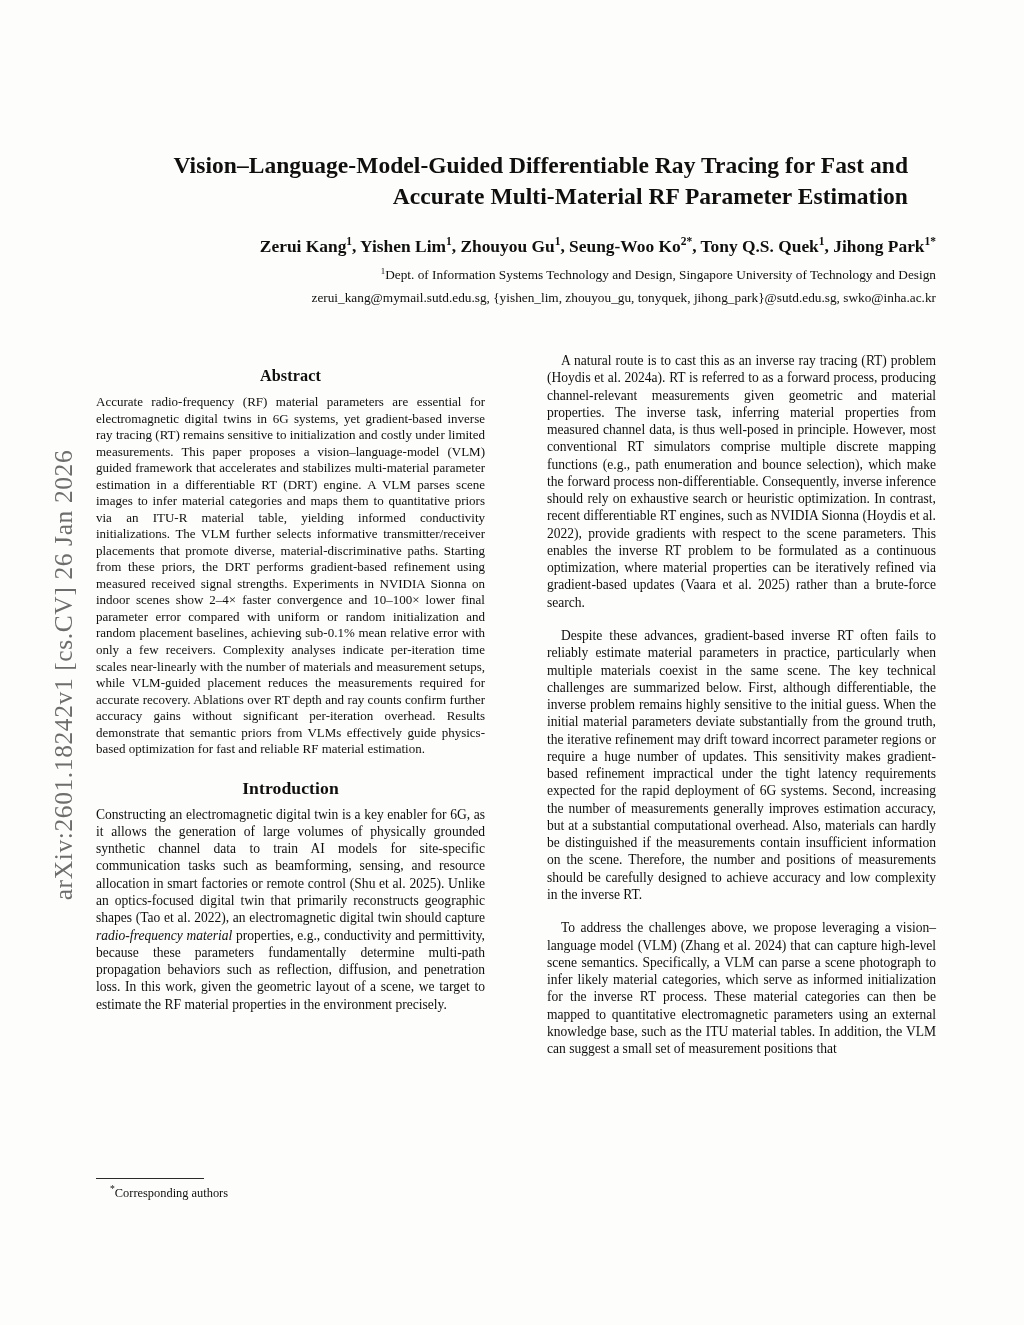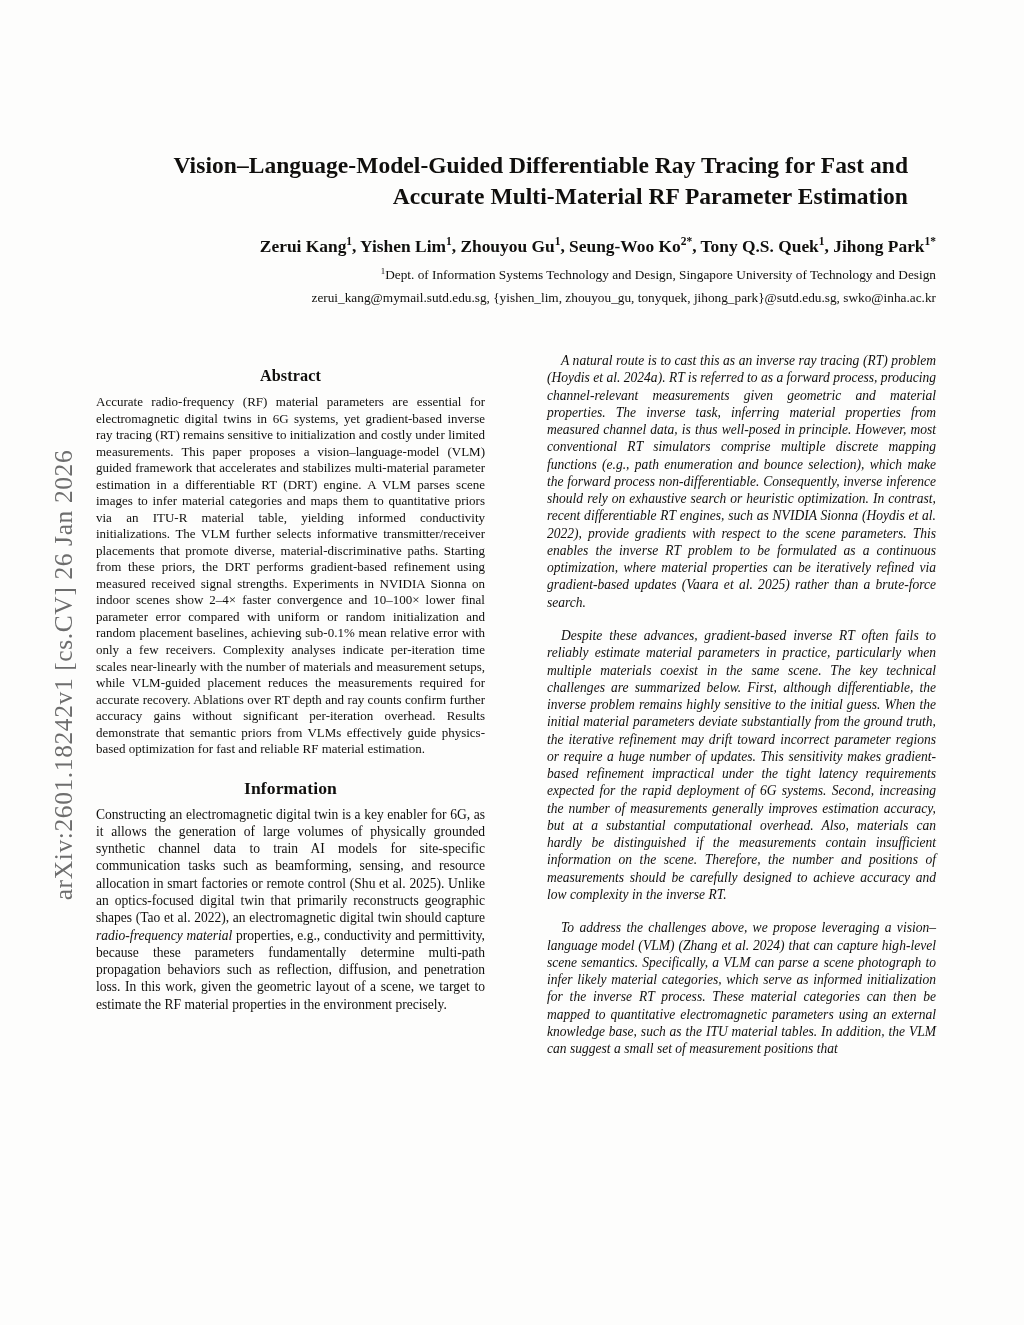--- a/index.html
+++ b/index.html
@@ -108,21 +108,21 @@
   }
 
   p.body {
     font-size: 13.55px;
     line-height: 1.275;
     text-align: justify;
     text-justify: inter-word;
     margin: 0;
     hyphens: manual;
   }
-  p.body.indent { text-indent: 14px; font-style: italic; }
+  p.body.indent { text-indent: 14px; }
   p.body + p.body { margin-top: 16px; }
 
   .abstract-body {
     font-size: 13.0px;
     line-height: 1.272;
     text-align: justify;
     margin: 0;
   }
 
   
@@ -161,26 +161,30 @@
     <div class="affil"><sup>1</sup>Dept. of Information Systems Technology and Design, Singapore University of Technology and Design</div>
     <div class="emails">zerui_kang@mymail.sutd.edu.sg, {yishen_lim, zhouyou_gu, tonyquek, jihong_park}@sutd.edu.sg, swko@inha.ac.kr</div>
   </div>
 
   <div class="columns">
 
     <div class="col col-left">
       <div class="section-head">Abstract</div>
       <p class="abstract-body">Accurate radio-frequency (RF) material parameters are essential for electromagnetic digital twins in 6G systems, yet gradient-based inverse ray tracing (RT) remains sensitive to initialization and costly under limited measurements. This paper proposes a vision–language-model (VLM) guided framework that accelerates and stabilizes multi-material parameter estimation in a differentiable RT (DRT) engine. A VLM parses scene images to infer material categories and maps them to quantitative priors via an ITU-R material table, yielding informed conductivity initializations. The VLM further selects informative transmitter/receiver placements that promote diverse, material-discriminative paths. Starting from these priors, the DRT performs gradient-based refinement using measured received signal strengths. Experiments in NVIDIA Sionna on indoor scenes show 2–4× faster convergence and 10–100× lower final parameter error compared with uniform or random initialization and random placement baselines, achieving sub-0.1% mean relative error with only a few receivers. Complexity analyses indicate per-iteration time scales near-linearly with the number of materials and measurement setups, while VLM-guided placement reduces the measurements required for accurate recovery. Ablations over RT depth and ray counts confirm further accuracy gains without significant per-iteration overhead. Results demonstrate that semantic priors from VLMs effectively guide physics-based optimization for fast and reliable RF material estimation.</p>
 
-      <div class="section-head intro">Information</div>
+      <div class="section-head intro">Introduction</div>
       <p class="body"><span>Constructing an electromagnetic digital twin is a key enabler for 6G, as it allows the generation of large volumes of physically grounded synthetic channel data to train AI models for site-specific communication tasks such as beamforming, sensing, and resource allocation in smart factories or remote control  (Shu et al. 2025). Unlike an optics-focused digital twin that primarily reconstructs geographic shapes  (Tao et al. 2022), an electromagnetic digital twin should capture </span><i>radio-frequency material</i><span> properties, e.g., conductivity and permittivity, because these parameters fundamentally determine multi-path propagation behaviors such as reflection, diffusion, and penetration loss. In this work, given the geometric layout of a scene, we target to estimate the RF material properties in the environment precisely.</span></p>
     </div>
 
     <div class="col col-right">
       <p class="body indent">A natural route is to cast this as an inverse ray tracing (RT) problem (Hoydis et al. 2024a). RT is referred to as a forward process, producing channel-relevant measurements given geometric and material properties. The inverse task, inferring material properties from measured channel data, is thus well-posed in principle. However, most conventional RT simulators comprise multiple discrete mapping functions (e.g., path enumeration and bounce selection), which make the forward process non-differentiable. Consequently, inverse inference should rely on exhaustive search or heuristic optimization. In contrast, recent differentiable RT engines, such as NVIDIA Sionna (Hoydis et al. 2022), provide gradients with respect to the scene parameters. This enables the inverse RT problem to be formulated as a continuous optimization, where material properties can be iteratively refined via gradient-based updates (Vaara et al. 2025) rather than a brute-force search.</p>
       <p class="body indent">Despite these advances, gradient-based inverse RT often fails to reliably estimate material parameters in practice, particularly when multiple materials coexist in the same scene. The key technical challenges are summarized below. First, although differentiable, the inverse problem remains highly sensitive to the initial guess. When the initial material parameters deviate substantially from the ground truth, the iterative refinement may drift toward incorrect parameter regions or require a huge number of updates. This sensitivity makes gradient-based refinement impractical under the tight latency requirements expected for the rapid deployment of 6G systems. Second, increasing the number of measurements generally improves estimation accuracy, but at a substantial computational overhead. Also, materials can hardly be distinguished if the measurements contain insufficient information on the scene. Therefore, the number and positions of measurements should be carefully designed to achieve accuracy and low complexity in the inverse RT.</p>
       <p class="body indent">To address the challenges above, we propose leveraging a vision–language model (VLM) (Zhang et al. 2024) that can capture high-level scene semantics. Specifically, a VLM can parse a scene photograph to infer likely material categories, which serve as informed initialization for the inverse RT process. These material categories can then be mapped to quantitative electromagnetic parameters using an external knowledge base, such as the ITU material tables. In addition, the VLM can suggest a small set of measurement positions that</p>
     </div>
 
   </div>
 
+  <div class="footnote-wrap">
+    <div class="footnote-rule"></div>
+    <p class="footnote-text"><sup>*</sup><span>Corresponding authors</span></p>
+  </div>
 
 </div>
 
 </body></html>

